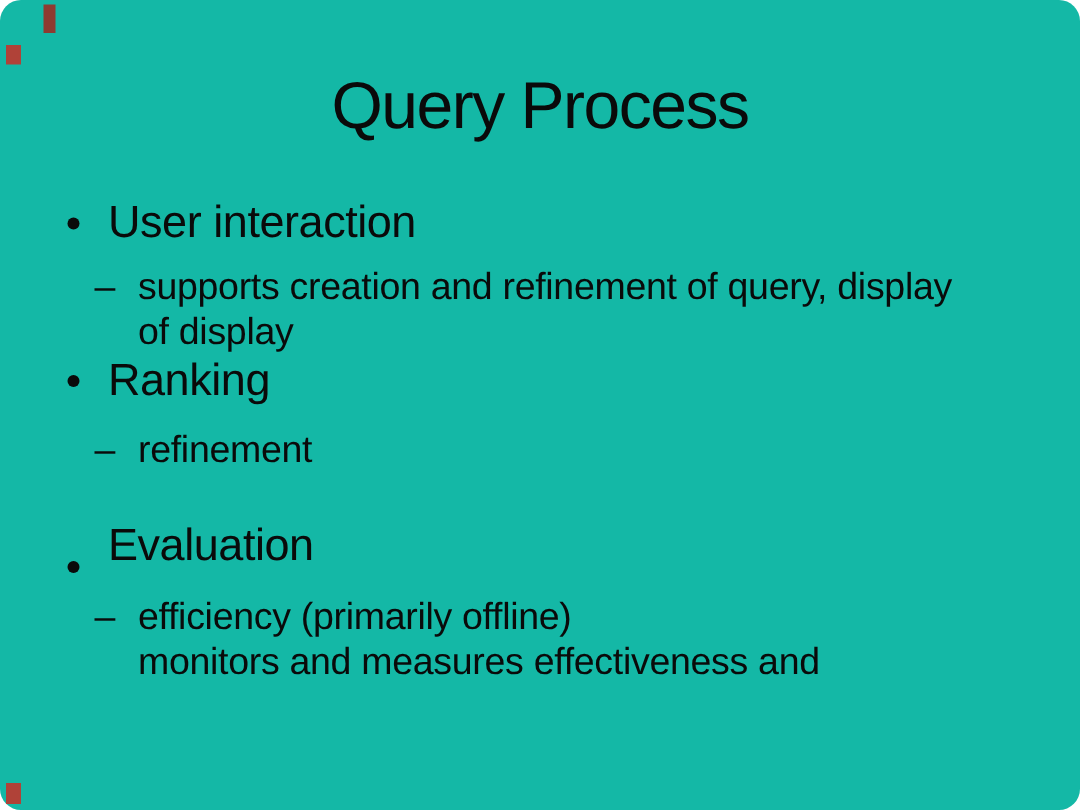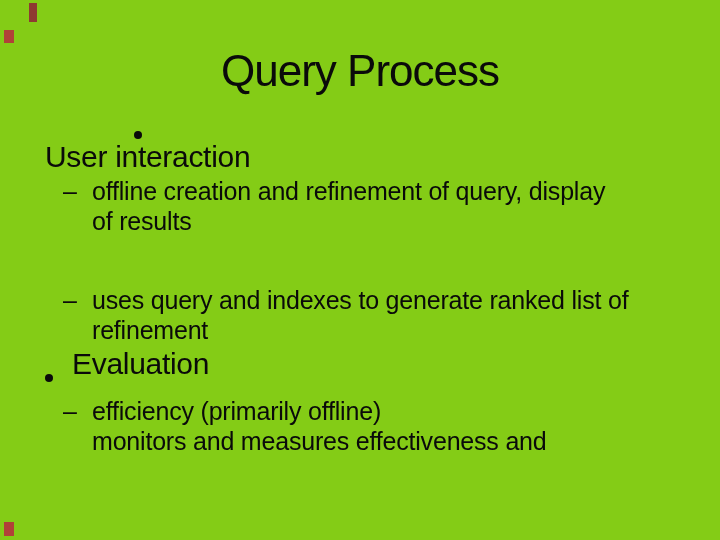--- a/index.html
+++ b/index.html
@@ -47,21 +47,21 @@
     background: #0a0a0a;
     margin-right: 19px;
     flex: none;
   }
   .bullet-label {
     font-size: 30px;
     line-height: 36px;
     letter-spacing: -0.3px;
     white-space: nowrap;
   }
-  .row-1 { top: 131px; flex-direction: column; }
+  .row-1 { top: 131px; }
   .row-2 { top: 236px; }
   .row-3 { top: 346px; align-items: flex-end; }
 
   
   .sub-row {
     position: absolute;
     left: 63px;
     display: flex;
     align-items: baseline;
   }
@@ -84,44 +84,47 @@
 
   
   .corner-mark { position: absolute; }
   .mark-top-bar    { left: 29px; top: 3px;   width: 8px;  height: 19px; }
   .mark-left-top   { left: 4px;  top: 30px;  width: 10px; height: 13px; }
   .mark-left-bottom{ left: 4px;  top: 522px; width: 10px; height: 14px; }
 </style>
 </head>
 <body>
 
-<div class="slide" style="background: #84cc16; color: rgb(10, 10, 10);">
+<div class="slide" style="background: #14b8a6; color: rgb(10, 10, 10); border-radius: 14px;">
 
   <div class="corner-mark mark-top-bar" style="background: rgb(142, 59, 49);"></div>
   <div class="corner-mark mark-left-top" style="background: rgb(176, 66, 56);"></div>
   <div class="corner-mark mark-left-bottom" style="background: rgb(176, 66, 56);"></div>
 
   <h1 class="title">Query Process</h1>
 
   <div class="bullet-row row-1">
     <span class="bullet-dot"></span>
     <span class="bullet-label">User interaction</span>
   </div>
   <div class="sub-row sub-1">
     <span class="sub-dash">–</span>
     <span class="sub-text">
-      <span class="sub-line">offline creation and refinement of query, display</span>
-      <span class="sub-line">of results</span>
+      <span class="sub-line">supports creation and refinement of query, display</span>
+      <span class="sub-line">of display</span>
     </span>
   </div>
 
+  <div class="bullet-row row-2">
+    <span class="bullet-dot"></span>
+    <span class="bullet-label">Ranking</span>
+  </div>
   <div class="sub-row sub-2">
     <span class="sub-dash">–</span>
     <span class="sub-text">
-      <span class="sub-line">uses query and indexes to generate ranked list of</span>
       <span class="sub-line">refinement</span>
     </span>
   </div>
 
   <div class="bullet-row row-3">
     <span class="bullet-dot"></span>
     <span class="bullet-label">Evaluation</span>
   </div>
   <div class="sub-row sub-3">
     <span class="sub-dash">–</span>

